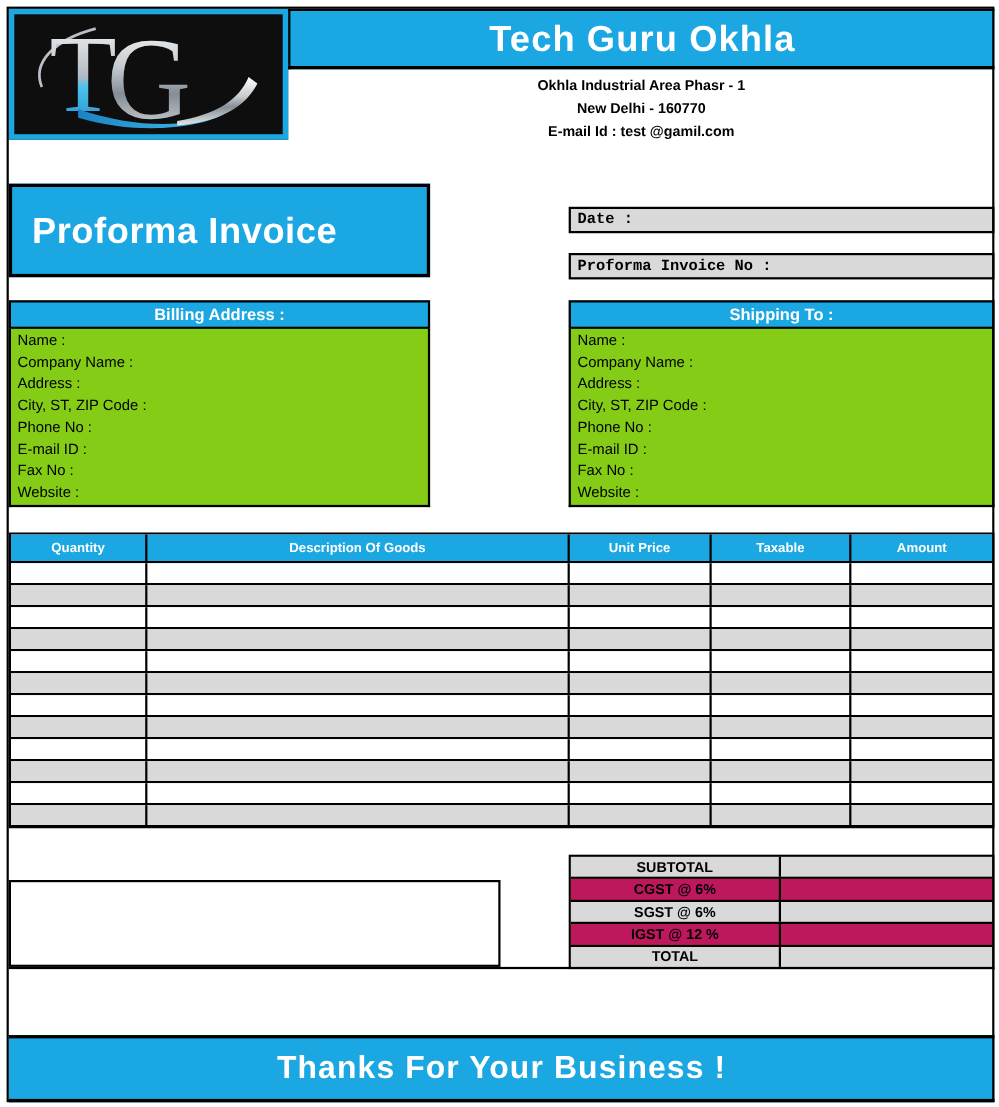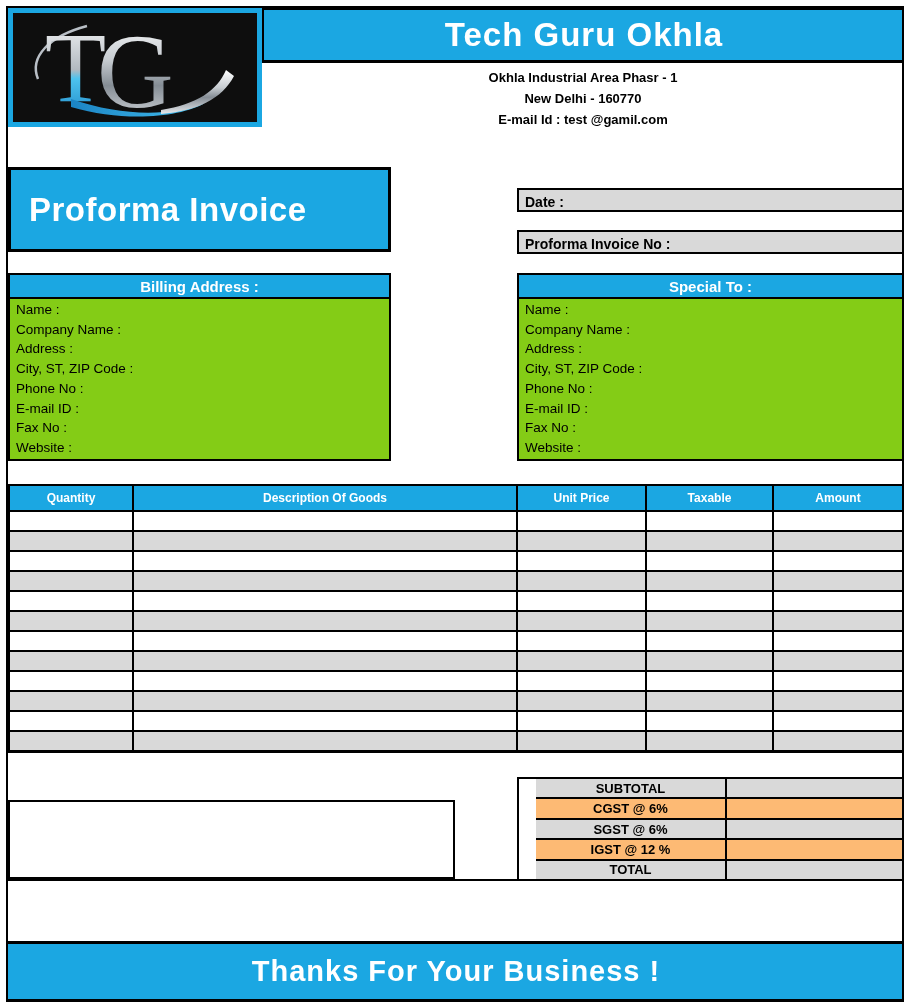--- a/index.html
+++ b/index.html
@@ -20,21 +20,21 @@
   .header-bar .company { color:#fff; font-weight:bold; font-size:33px; letter-spacing:1px; }
 
   .address-block { left:262px; top:67px; width:642px; text-align:center; font-weight:bold; font-size:13px; line-height:21px; }
 
   
   .title-box { left:8px; top:167px; width:383px; height:85px; background:var(--blue); border:3px solid #000;
                display:flex; align-items:center; }
   .title-box .title { color:#fff; font-weight:bold; font-size:33px; padding-left:18px; letter-spacing:0.5px; }
 
   .meta-bar { left:517px; width:387px; height:24px; background:var(--gray); border:2px solid #000;
-              display:flex; align-items:flex-end; font-weight:bold; font-size:14px; padding-left:6px; }
+              display:flex; align-items:center; font-weight:bold; font-size:14px; padding-left:6px;font-family:Liberation Mono, monospace; }
   .meta-bar.date { top:188px; }
   .meta-bar.invno { top:230px; }
   .meta-value { flex:1; padding-left:6px; }
 
   
   .section-header { height:26px; background:var(--blue); border:2px solid #000; color:#fff; font-weight:bold;
                     font-size:15px; display:flex; align-items:center; justify-content:center; }
   .billing-header { left:8px; top:273px; width:383px; }
   .shipping-header { left:517px; top:273px; width:387px; }
   .fields-box { top:299px; height:162px; background:#84cc16; border:2px solid #000; border-top:none;
@@ -58,22 +58,22 @@
   .c3 { width:127px; border-right:2px solid #000; }
   .c4 { flex:1; }
 
   
   .notes-header { left:8px; top:775px; width:447px; height:25px; background:var(--blue); border:2px solid #000;
                   color:#fff; font-weight:bold; font-size:15px; display:flex; align-items:center; padding-left:6px; }
   .notes-box { left:8px; top:800px; width:447px; height:79px; background:#fff; border:2px solid #000;
                font-size:13px; padding:4px 6px; }
 
   
-  .totals-table { left:517px; top:777px; width:387px; height:104px; border:2px solid #000; display:flex; flex-direction:column;padding-left:17px; }
-  .total-row { flex:1; display:flex; background:#fdba74; border-bottom:2px solid #000; }
+  .totals-table { left:517px; top:777px; width:387px; height:104px; border:2px solid #000; display:flex; flex-direction:column; }
+  .total-row { flex:1; display:flex; background:#be185d; border-bottom:2px solid #000; }
   .total-row:last-child { border-bottom:none;gap:16px; }
   .total-row.shade { background:var(--gray); }
   .total-label { width:191px; border-right:2px solid #000; font-weight:bold; font-size:13px;
                  display:flex; align-items:center; justify-content:center; }
   .total-value { flex:1; font-size:13px; display:flex; align-items:center; padding-left:6px; }
 
   .divider { left:8px; top:879px; width:896px; height:0; border-top:2px solid #000; }
 
   
   .footer-bar { left:8px; top:941px; width:896px; height:61px; background:var(--blue);
@@ -145,21 +145,21 @@
       <div class="field-line">Company Name :</div>
       <div class="field-line">Address :</div>
       <div class="field-line">City, ST, ZIP Code :</div>
       <div class="field-line">Phone No :</div>
       <div class="field-line">E-mail ID :</div>
       <div class="field-line">Fax No :</div>
       <div class="field-line">Website :</div>
     </div>
 
   <div class="abs section-header shipping-header">
-    <span>Special To :</span>
+    <span>Shipping To :</span>
   </div>
   <div class="abs fields-box shipping-box">
       <div class="field-line">Name :</div>
       <div class="field-line">Company Name :</div>
       <div class="field-line">Address :</div>
       <div class="field-line">City, ST, ZIP Code :</div>
       <div class="field-line">Phone No :</div>
       <div class="field-line">E-mail ID :</div>
       <div class="field-line">Fax No :</div>
       <div class="field-line">Website :</div>

